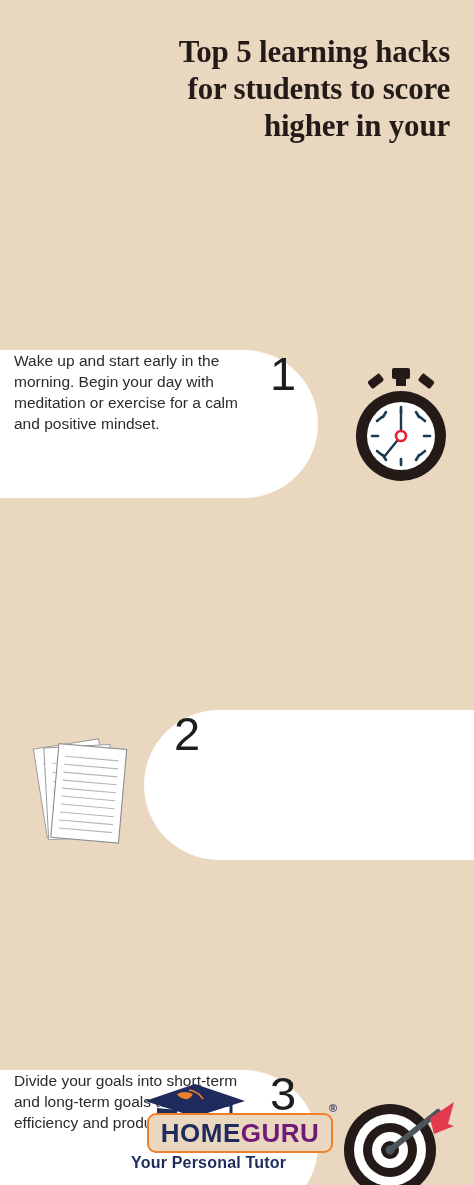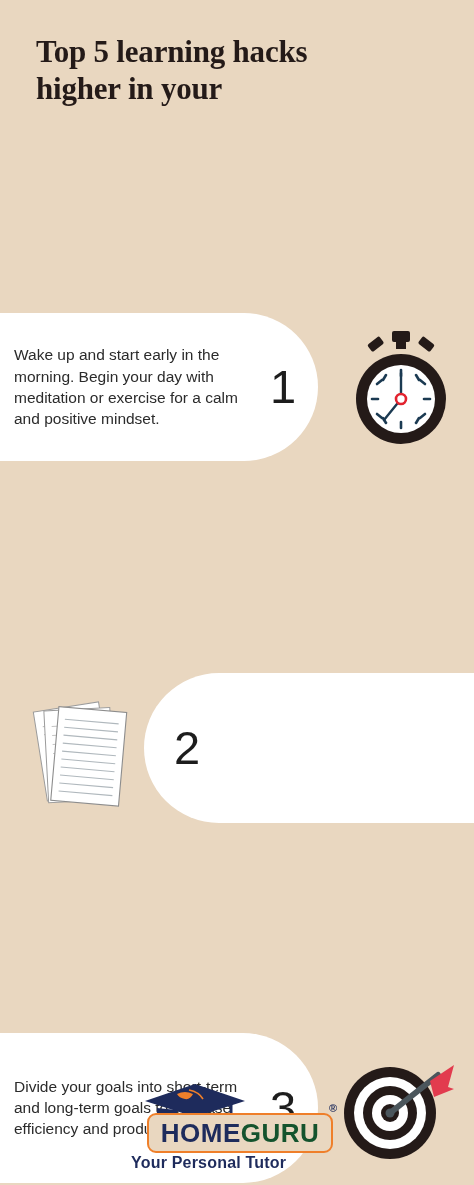--- a/index.html
+++ b/index.html
@@ -12,33 +12,32 @@
   }
   .page{width:474px;height:1185px;position:relative;background:#e9d7c0;}
 
   
   .title{
     font-family:"Liberation Serif", serif;
     font-weight:bold;
     color:#241a18;
     font-size:31px;
     line-height:1.19;
-    text-align:left;
-    padding:34px 36px 0 36px;
+    text-align:right;
+    padding:34px 24px 0 36px;
     letter-spacing:-0.2px;
   }
   .title .ln{display:block;}
 
   
   .row{position:relative;width:474px;}
   .card{
     position:absolute;
     background:#ffffff;
     display:flex;
-    align-items:center;
     box-sizing:border-box;
   }
   .card.left{
     left:0;
     border-top-right-radius:999px;
     border-bottom-right-radius:999px;
   }
   .card.right{
     right:0;
     border-top-left-radius:999px;
@@ -90,33 +89,34 @@
     position:absolute;left:16px;top:31px;width:182px;height:36px;
     border:2px solid #ef7f2a;border-radius:9px;
     display:flex;align-items:center;justify-content:center;
     background:#e9d7c0;
   }
   .logo .word{
     font-size:26px;font-weight:bold;letter-spacing:0.5px;line-height:1;
     white-space:nowrap;
   }
   .logo .word .a{color:#1e2b5c;margin-top:47px;}
-  .logo .word .b{color:#14532d;}
+  .logo .word .b{color:#701a75;}
   .logo .tag{
     position:absolute;left:0;top:72px;width:212px;text-align:left;
     font-size:16px;font-weight:bold;color:#1e2b5c;letter-spacing:0.2px;
   }
 </style>
 </head>
 <body>
 
 <div class="page">
 
   <div class="title">
     <span class="ln">Top 5 learning hacks</span>
+    <span class="ln">for students to score</span>
     <span class="ln">higher in your</span>
   </div>
 
   <div class="row" id="row1">
     <div class="card left">
       <div class="ctext">Wake up and start early in the morning. Begin your day with meditation or exercise for a calm and positive mindset.</div>
       <div class="cnum">1</div>
     </div>
     <div class="art art-stopwatch">
       <svg viewBox="0 0 110 118" width="110" height="118">

